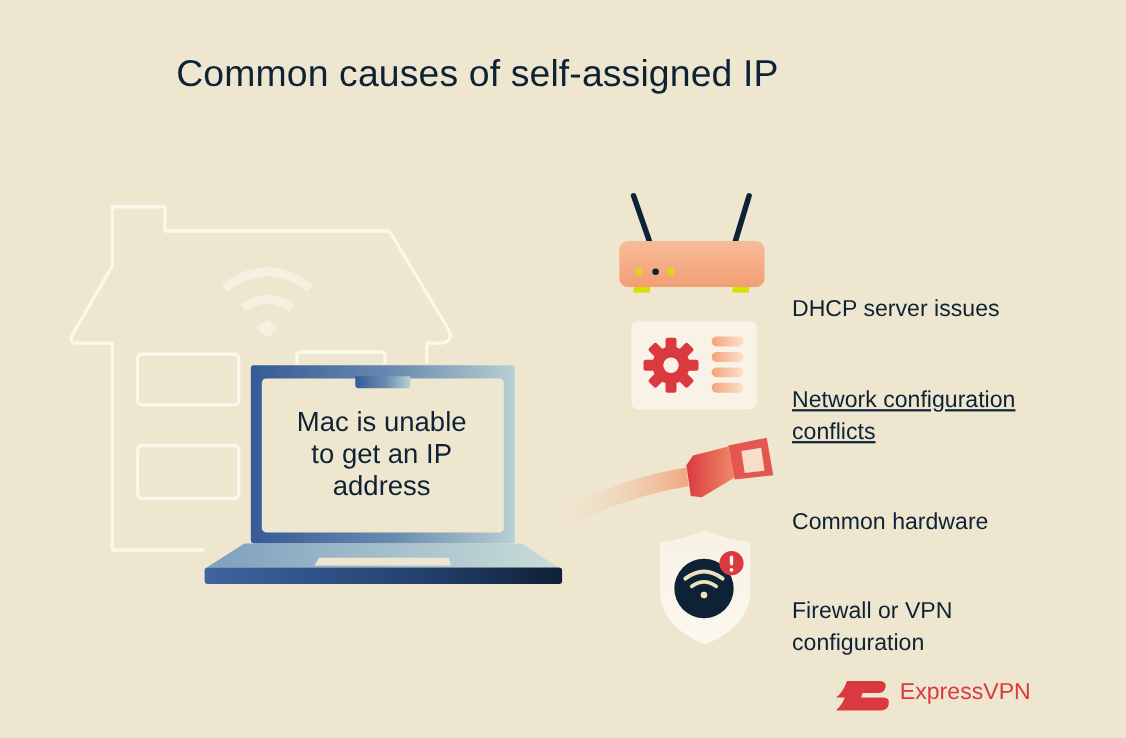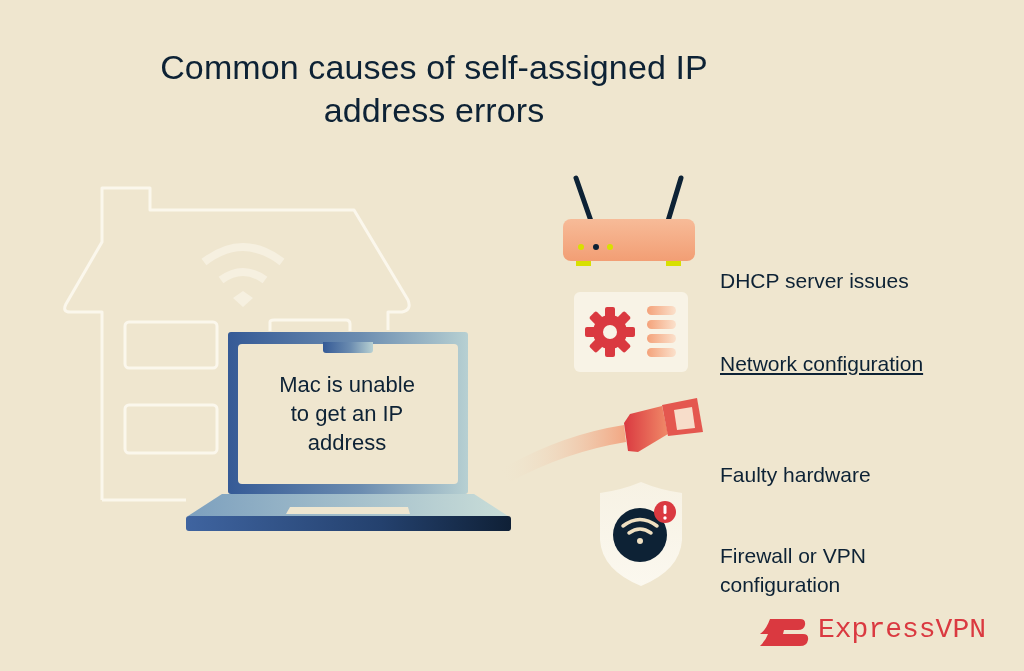--- a/index.html
+++ b/index.html
@@ -11,39 +11,38 @@
     position: relative;
   }
   .title {
     position: absolute; left: 0; top: 46px; width: 868px;
     text-align: center; font-size: 34px; line-height: 43px;
     color: #0d2235; letter-spacing: 0.1px;
   }
   .scene { position: absolute; left: 0; top: 0; width: 1024px; height: 671px; }
   .screen-text {
     position: absolute; left: 240px; top: 370px; width: 214px;
-    text-align: center; font-size: 22px; line-height: 29px; color: #0d2235;
+    text-align: center; font-size: 25px; line-height: 29px; color: #0d2235;
   }
   .cause-label {
     position: absolute; left: 720px; font-size: 21px; line-height: 29px; color: #0d2235; margin-top: 40px;
   }
   .brand {
     position: absolute; left: 760px; top: 614px; display: flex; align-items: center;
   }
   .brand-name {
-    font-family: Liberation Mono, monospace;
-    font-size: 28px; color: #da3940; margin-left: 8px;
+    font-family: Liberation Sans, sans-serif;
+    font-size: 21px; color: #da3940; margin-left: 8px;
   }
 </style>
 </head>
 <body>
 
 <div class="title">
   <div>Common causes of self-assigned IP</div>
-  <div>address errors</div>
 </div>
 
 <svg class="scene" width="1024" height="671" viewBox="0 0 1024 671" xmlns="http://www.w3.org/2000/svg">
   <defs>
     <linearGradient id="lapScreen" x1="0" y1="0" x2="1" y2="0">
       <stop offset="0" stop-color="#355a96"></stop>
       <stop offset="0.55" stop-color="#6b8cb0"></stop>
       <stop offset="1" stop-color="#b7d0d2"></stop>
     </linearGradient>
     <linearGradient id="lapBase" x1="0" y1="0" x2="1" y2="0">
@@ -162,23 +161,24 @@
   <div>Mac is unable</div>
   <div>to get an IP</div>
   <div>address</div>
 </div>
 
 <div class="cause-label" style="top:226px;">
   <div>DHCP server issues</div>
 </div>
 <div class="cause-label" style="top:309px;text-decoration:underline;">
   <div>Network configuration</div>
+  <div>conflicts</div>
 </div>
 <div class="cause-label" style="top:420px;">
-  <div>Faulty hardware</div>
+  <div>Common hardware</div>
 </div>
 <div class="cause-label" style="top:501px;">
   <div>Firewall or VPN</div>
   <div>configuration</div>
 </div>
 
 <div class="brand">
   <span style="display:inline-block;width:50px;height:30px;"></span>
   <span class="brand-name">ExpressVPN</span>
 </div>

